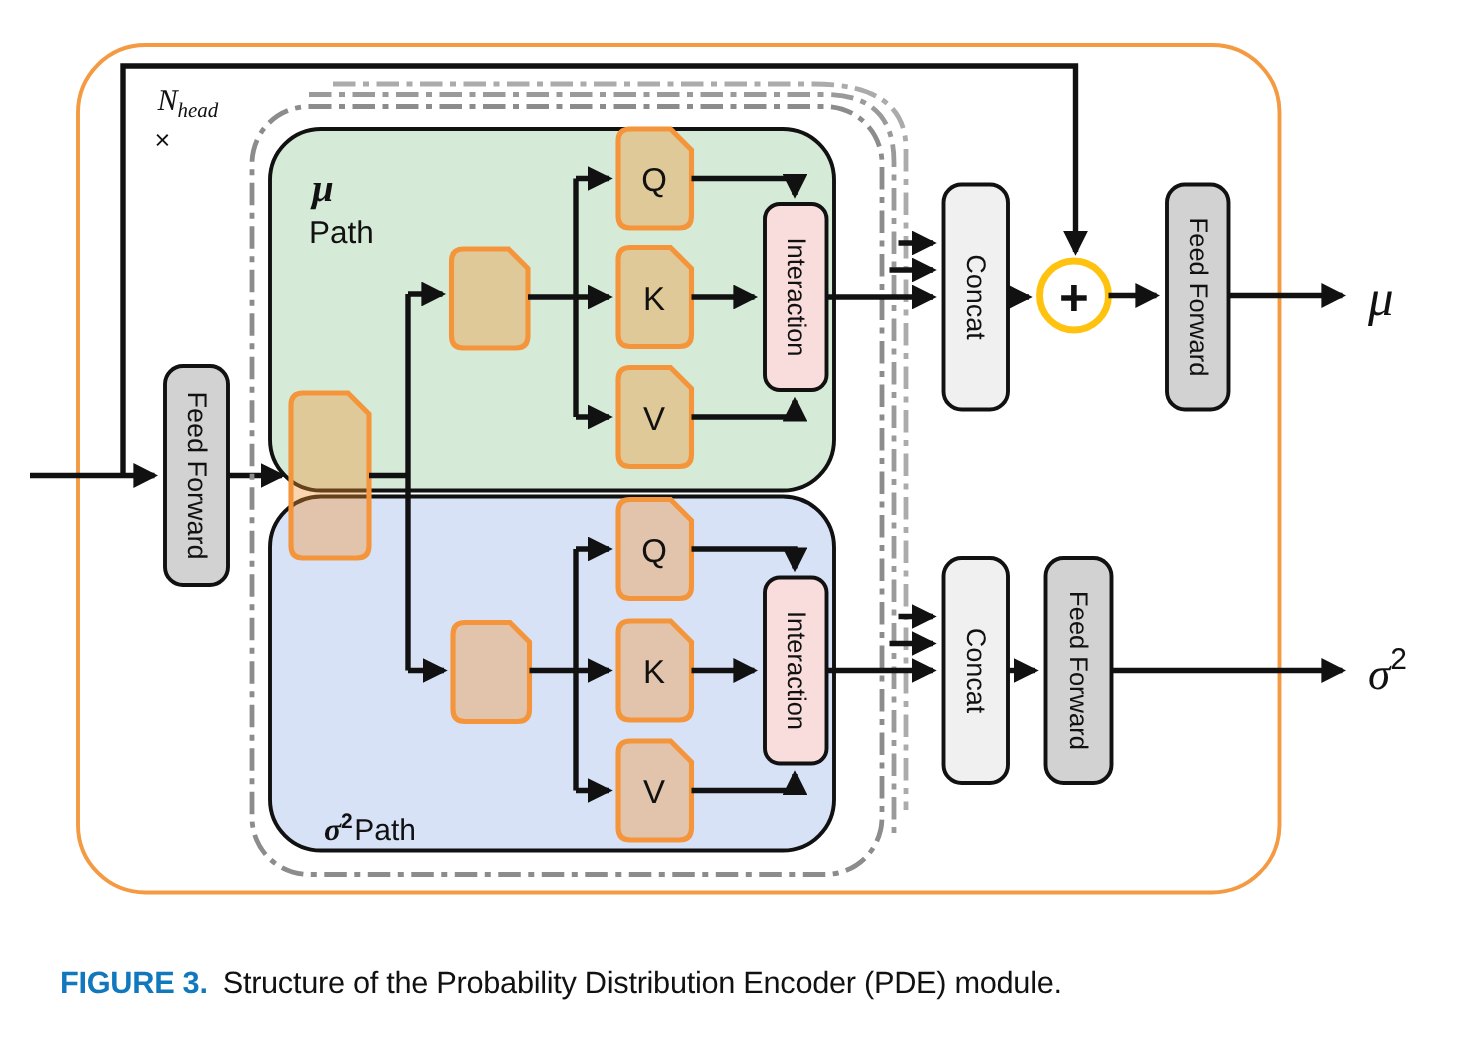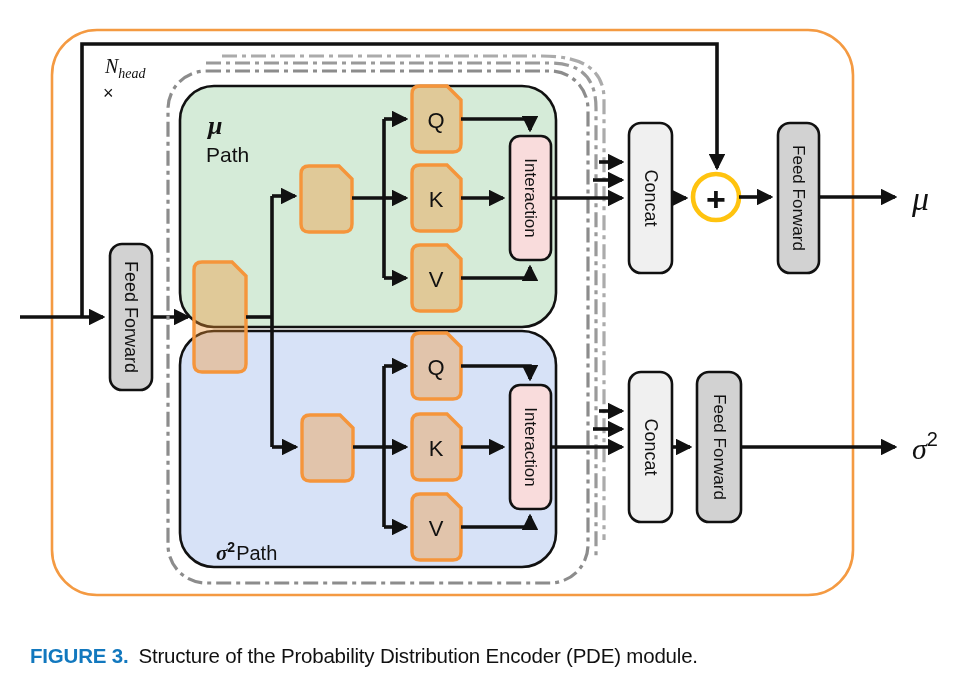--- a/index.html
+++ b/index.html
@@ -1,18 +1,18 @@
 <!DOCTYPE html>
 <html><head>
 <meta charset="utf-8">
 <style>
   html,body{margin:0;padding:0;background:#ffffff;}
   .page{width:980px;height:700px;position:relative;font-family:"Liberation Sans",sans-serif;background:#fff;overflow:hidden;padding-left:35px;}
   .fig{position:absolute;left:0;top:0;}
-  .caption{position:absolute;left:30px;top:644px;width:930px;font-size:20.5px;letter-spacing:-0.2px;color:#111;}
+  .caption{position:absolute;left:40px;top:644px;width:930px;font-size:20.5px;letter-spacing:-0.2px;color:#111;}
   .caption .cap-label{color:#1278BE;font-weight:bold;margin-right:10px;}
   svg text{font-family:"Liberation Sans",sans-serif;fill:#111;}
   .serifit{font-family:"Liberation Serif","DejaVu Serif",serif;font-style:italic;}
 </style>
 </head>
 <body>
 
 <div class="page">
   <svg class="fig" width="980" height="622" viewBox="0 0 980 622">
     <defs>

